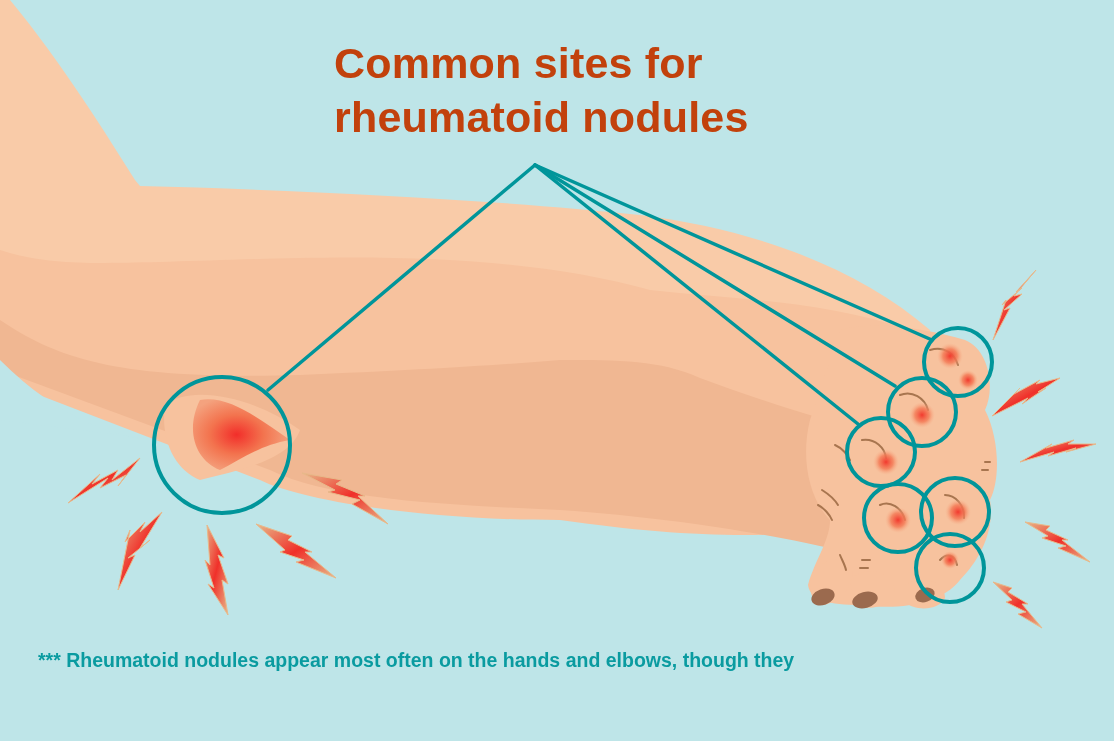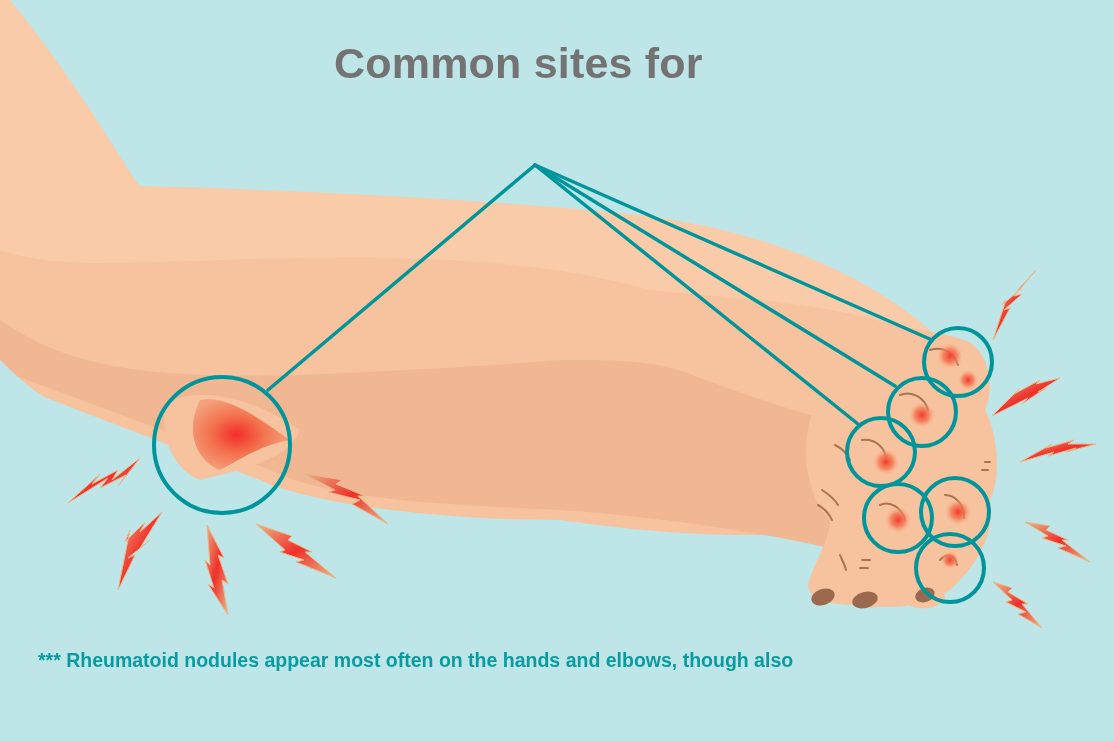--- a/index.html
+++ b/index.html
@@ -5,21 +5,21 @@
     html, body { margin: 0; padding: 0; }
     body { width: 1114px; height: 741px; overflow: hidden; background: #000; }
     #canvas {
       position: relative; width: 1114px; height: 741px;
       background: #BEE5E8; overflow: hidden;
     }
     #art { position: absolute; left: 0; top: 0; width: 1114px; height: 741px; }
     .title {
       position: absolute; left: 334px; top: 36px; width: 520px;
       font-family: "Liberation Sans", sans-serif; font-weight: 700;
-      font-size: 43px; line-height: 54px; color: #737373; letter-spacing: 0.2px;
+      font-size: 43px; line-height: 54px; color: #c2410c; letter-spacing: 0.2px;
     }
     .title span { display: block; }
     .note {
       position: absolute; left: 38px; top: 648px; width: 1060px;
       font-family: "Liberation Sans", sans-serif; font-weight: 700;
       font-size: 19.5px; line-height: 24px; color: #0A9BA0;
     }
     .note span { display: block; }
   </style>
 </head>
@@ -136,18 +136,19 @@
       <path d="M993,340 L1010,308 L1004,310 L1022,294 L1014,296 L1036,270 L1016,292 L1022,288 L1002,305 L1006,300 Z"></path>
       <path d="M992,416 L1028,398 L1022,404 L1046,388 L1038,392 L1060,378 L1036,384 L1040,380 L1014,394 L1020,388 Z"></path>
       <path d="M1020,462 L1054,452 L1048,456 L1076,448 L1066,452 L1096,444 L1068,444 L1074,440 L1046,448 L1052,444 Z"></path>
       <path d="M1025,522 L1048,536 L1042,538 L1066,546 L1058,548 L1090,562 L1062,540 L1068,540 L1046,530 L1050,526 Z"></path>
       <path d="M993,582 L1012,600 L1006,602 L1026,612 L1018,614 L1042,628 L1022,604 L1028,604 L1008,592 L1012,588 Z"></path>
     </g>
   </svg>
 
   <div class="title">
     <span>Common sites for</span>
+    <span>rheumatoid nodules</span>
   </div>
 
   <div class="note">
-    <span>*** Rheumatoid nodules appear most often on the hands and elbows, though also</span>
+    <span>*** Rheumatoid nodules appear most often on the hands and elbows, though they</span>
   </div>
 </div>
 
 </body></html>

